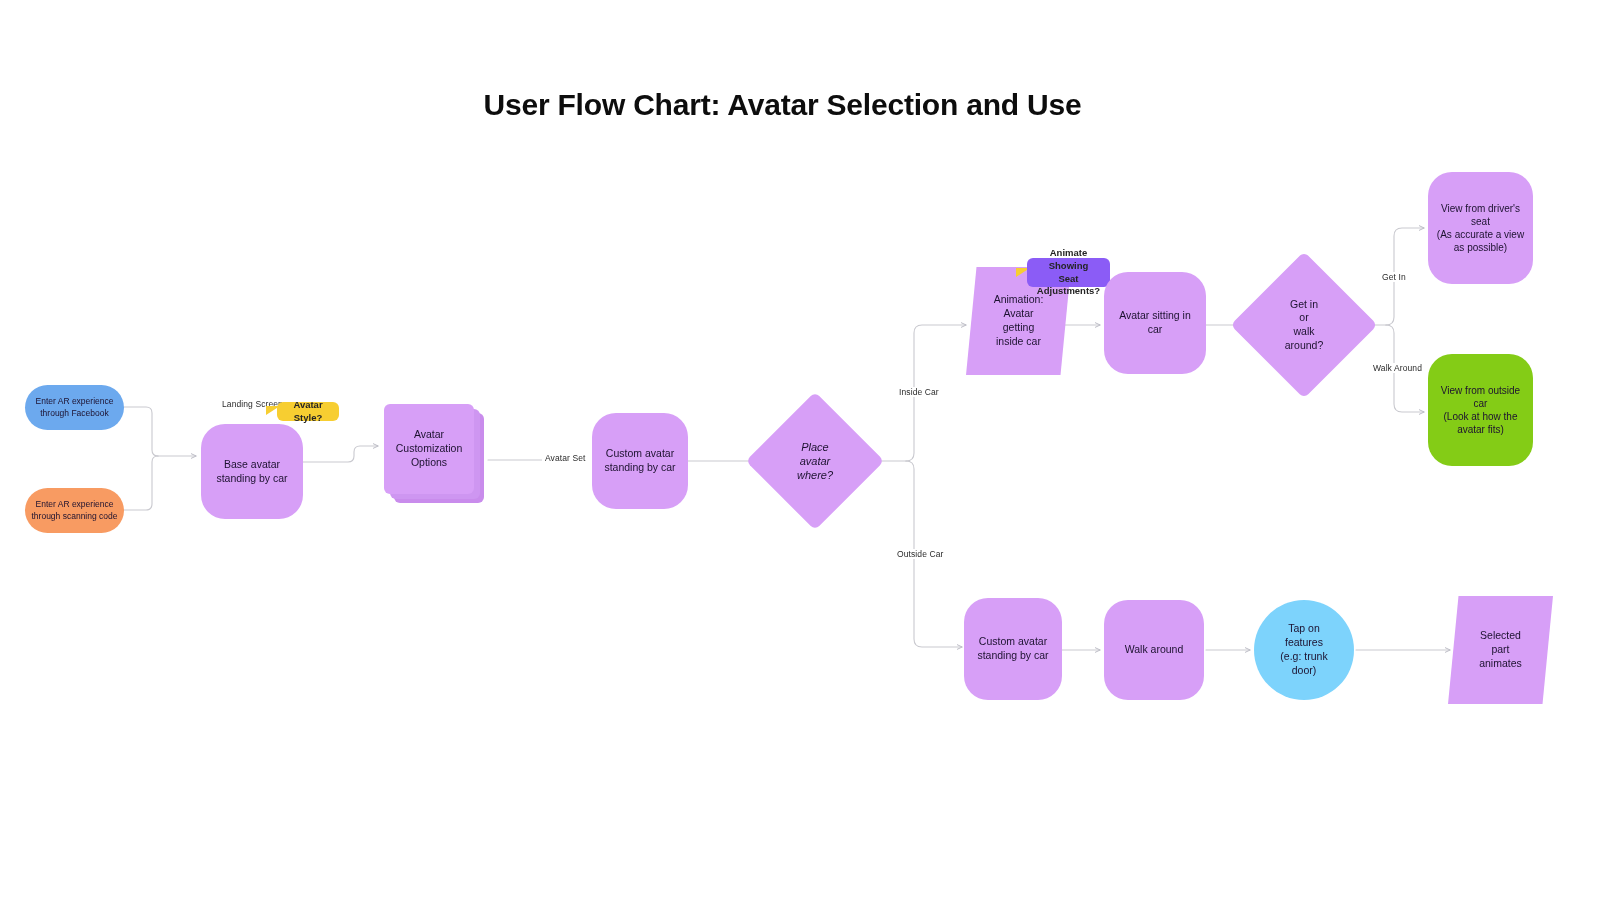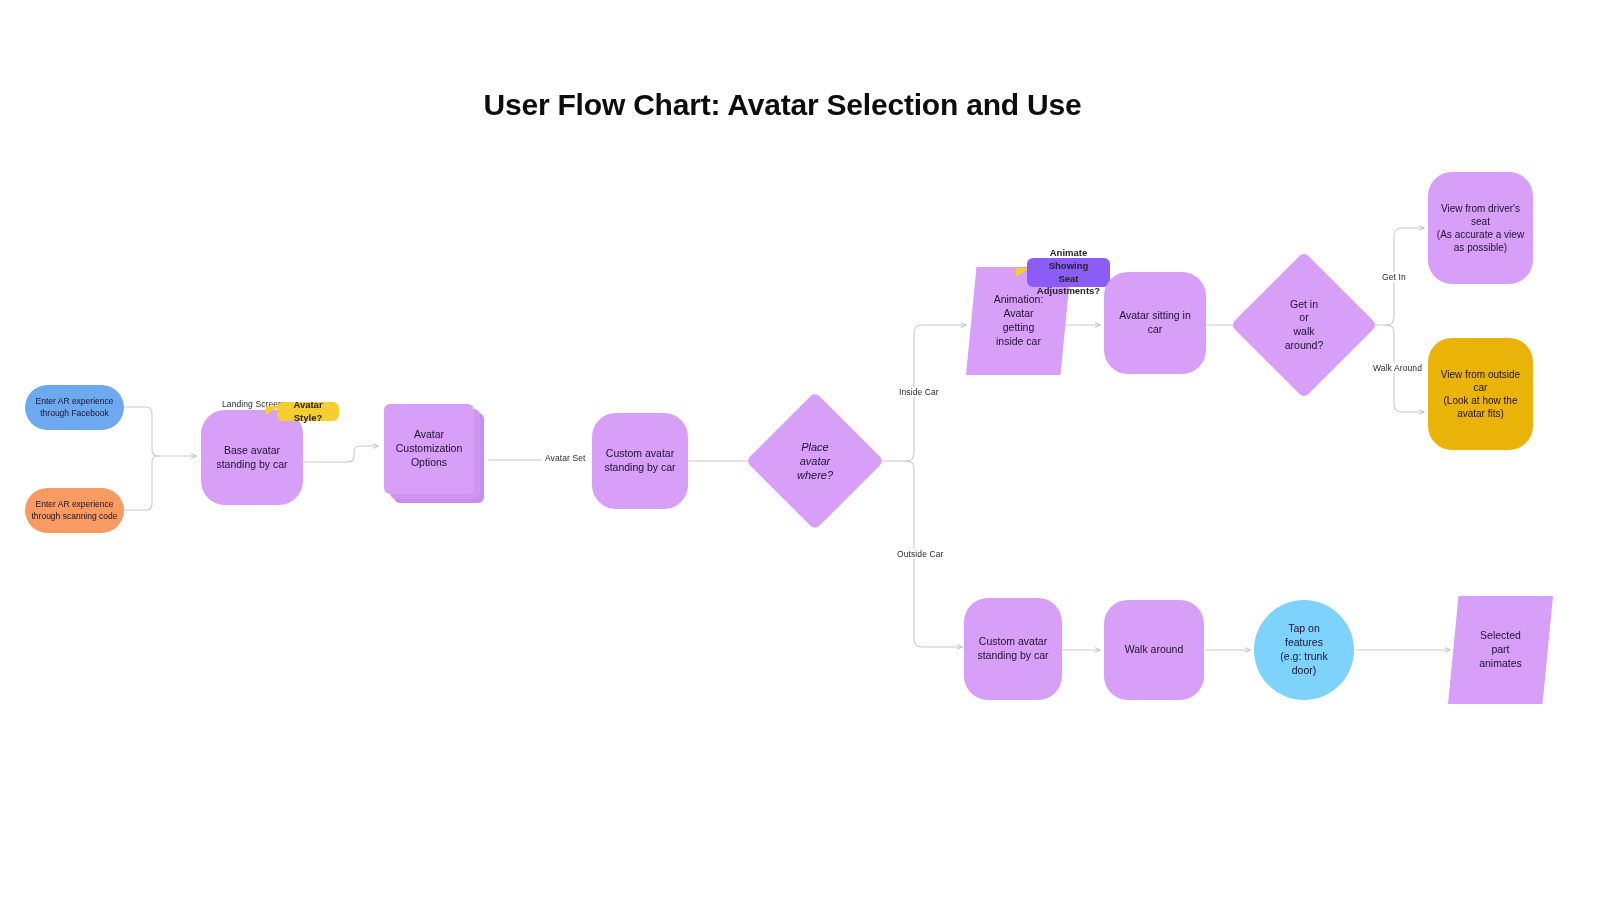--- a/index.html
+++ b/index.html
@@ -175,21 +175,21 @@
   </svg>
 
   <div class="node pill" style="left:25px; top:385px; width:99px; height:45px; background:#6CA9EE; font-size:8.5px;">Enter AR experience
 through Facebook</div>
 
   <div class="node pill" style="left:25px; top:488px; width:99px; height:45px; background:#F89B62; font-size:8.5px;">Enter AR experience
 through scanning code</div>
 
   <div class="edge-label" style="left:219px; top:399px;">Landing Screen</div>
 
-  <div class="node rounded-sq" style="left:201px; top:410px; width:102px; height:95px; background:#D79FF7; font-size:10.5px;">Base avatar
+  <div class="node rounded-sq" style="left:201px; top:424px; width:102px; height:95px; background:#D79FF7; font-size:10.5px;">Base avatar
 standing by car</div>
 
   <div class="callout-tail" style="left:266px; top:406px; border-top:9px solid #F7CE31; border-left:0; border-right:14px solid transparent; border-bottom:7px solid transparent;"></div>
   <div class="callout" style="left:277px; top:402px; width:62px; height:19px; background:#F7CE31;">Avatar Style?</div>
 
   <div class="stack-card" style="left:394px; top:413px; width:90px; height:90px; background:#C98CEC;"></div>
   <div class="stack-card" style="left:390px; top:409px; width:90px; height:90px; background:#CE96F1;"></div>
   <div class="node" style="left:384px; top:404px; width:90px; height:90px; background:#D79FF7; border-radius:6px; font-size:10.5px;">Avatar
 Customization
 Options</div>
@@ -231,21 +231,21 @@
   </div>
 
   <div class="edge-label" style="left:1379px; top:272px;">Get In</div>
   <div class="edge-label" style="left:1370px; top:363px;">Walk Around</div>
 
   <div class="node rounded-sq" style="left:1428px; top:172px; width:105px; height:112px; background:#D79FF7; font-size:10px;">View from driver's
 seat
 (As accurate a view
 as possible)</div>
 
-  <div class="node rounded-sq" style="left:1428px; top:338px; width:105px; height:112px; background:#eab308; font-size:10px;">View from outside
+  <div class="node rounded-sq" style="left:1428px; top:354px; width:105px; height:112px; background:#84cc16; font-size:10px;">View from outside
 car
 (Look at how the
 avatar fits)</div>
 
   <div class="node rounded-sq" style="left:964px; top:598px; width:98px; height:102px; background:#D79FF7; font-size:10.5px;">Custom avatar
 standing by car</div>
 
   <div class="node rounded-sq" style="left:1104px; top:600px; width:100px; height:100px; background:#D79FF7; font-size:10.5px;">Walk around</div>
 
   <div class="node circle" style="left:1254px; top:600px; width:100px; height:100px; background:#7dd3fc; font-size:10.5px;">Tap on

